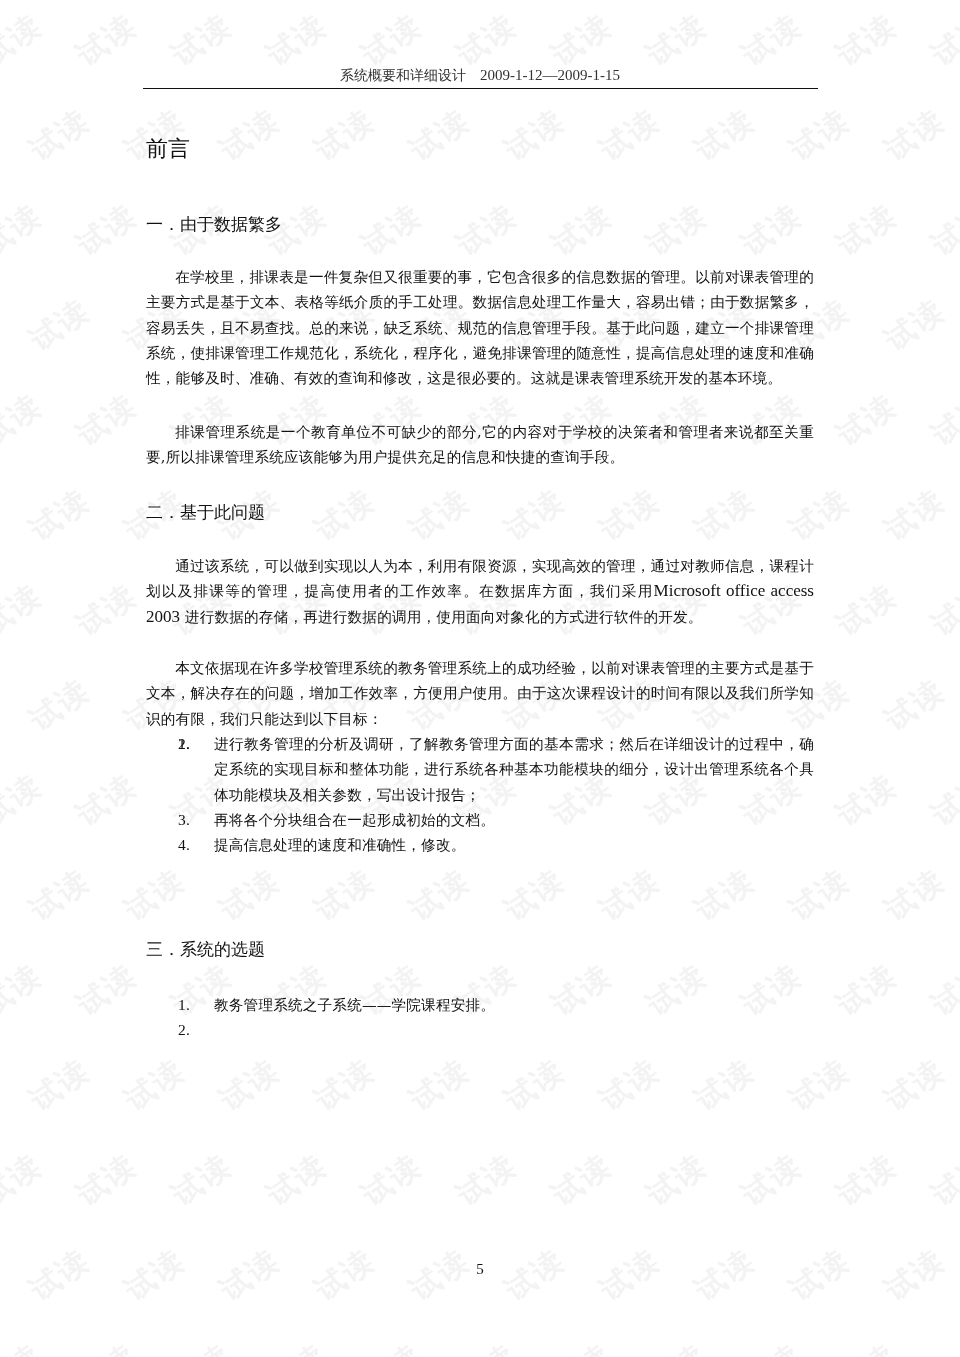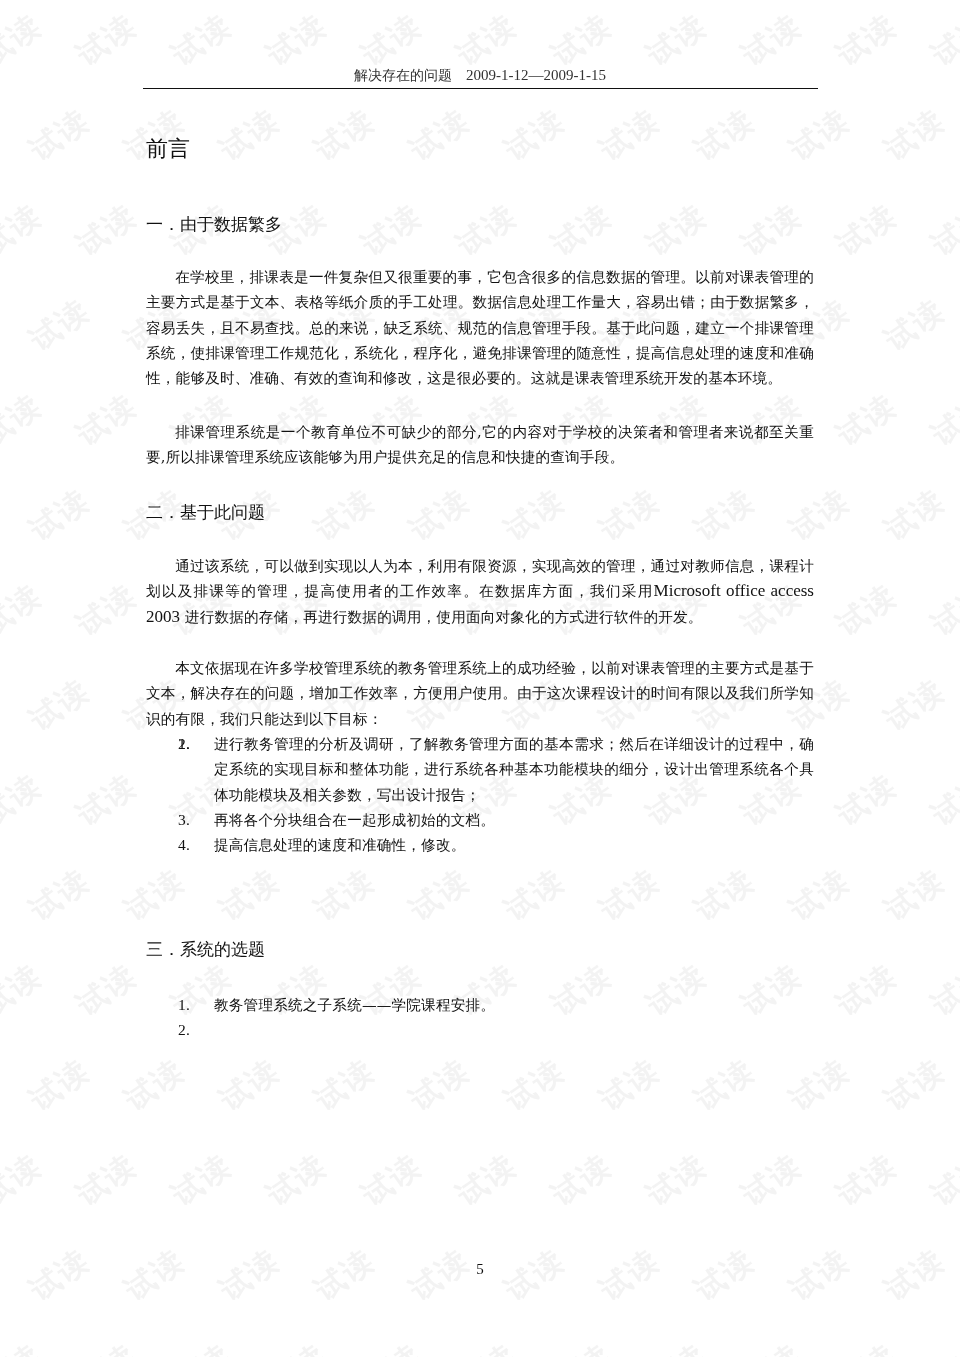--- a/index.html
+++ b/index.html
@@ -190,21 +190,21 @@
     <span class="wm" style="left: 455px; top: 1350px;">试读</span>
     <span class="wm" style="left: 550px; top: 1350px;">试读</span>
     <span class="wm" style="left: 645px; top: 1350px;">试读</span>
     <span class="wm" style="left: 740px; top: 1350px;">试读</span>
     <span class="wm" style="left: 835px; top: 1350px;">试读</span>
     <span class="wm" style="left: 930px; top: 1350px;">试读</span>
   </div>
 
 <div class="page">
   <div class="header-text">
-    <span>解决存在的问题</span><span class="date">2009-1-12—2009-1-15</span>
+    <span>系统概要和详细设计</span><span class="date">2009-1-12—2009-1-15</span>
   </div>
   <div class="header-rule"></div>
 
   <div class="title">前言</div>
 
   <div class="h2" style="top:213px;">一．由于数据繁多</div>
   <p class="para" style="top:419px; margin:0;">排课管理系统是一个教育单位不可缺少的部分,它的内容对于学校的决策者和管理者来说都至关重要,所以排课管理系统应该能够为用户提供充足的信息和快捷的查询手段。</p>
   <p class="para" style="top:264px; margin:0;">在学校里，排课表是一件复杂但又很重要的事，它包含很多的信息数据的管理。以前对课表管理的主要方式是基于文本、表格等纸介质的手工处理。数据信息处理工作量大，容易出错；由于数据繁多，容易丢失，且不易查找。总的来说，缺乏系统、规范的信息管理手段。基于此问题，建立一个排课管理系统，使排课管理工作规范化，系统化，程序化，避免排课管理的随意性，提高信息处理的速度和准确性，能够及时、准确、有效的查询和修改，这是很必要的。这就是课表管理系统开发的基本环境。</p>
 
   <div class="h2" style="top:501px;">二．基于此问题</div>

